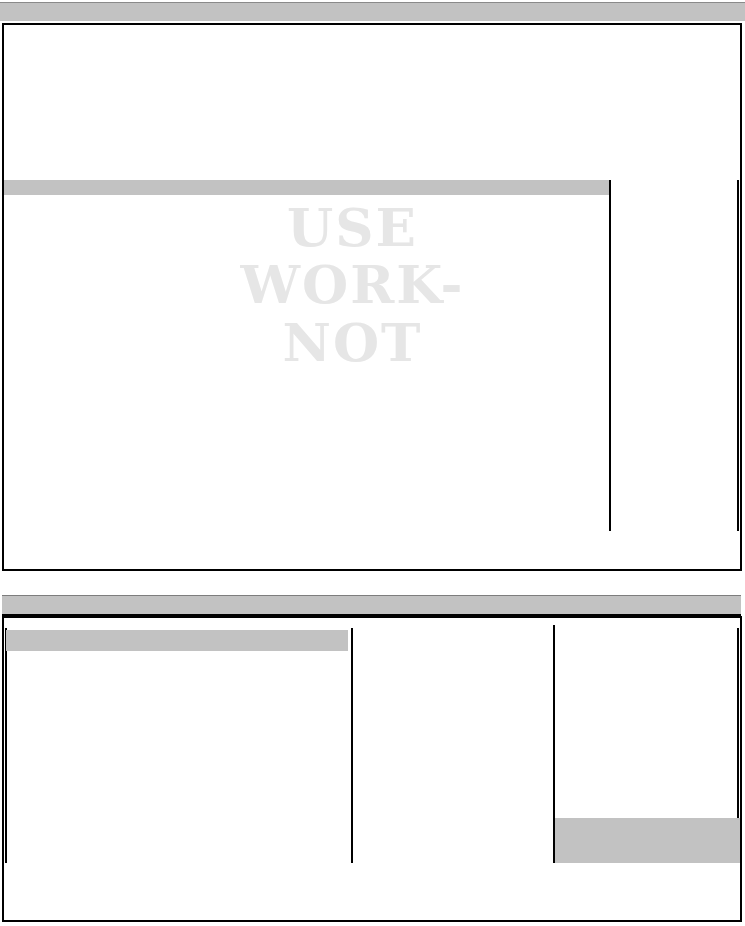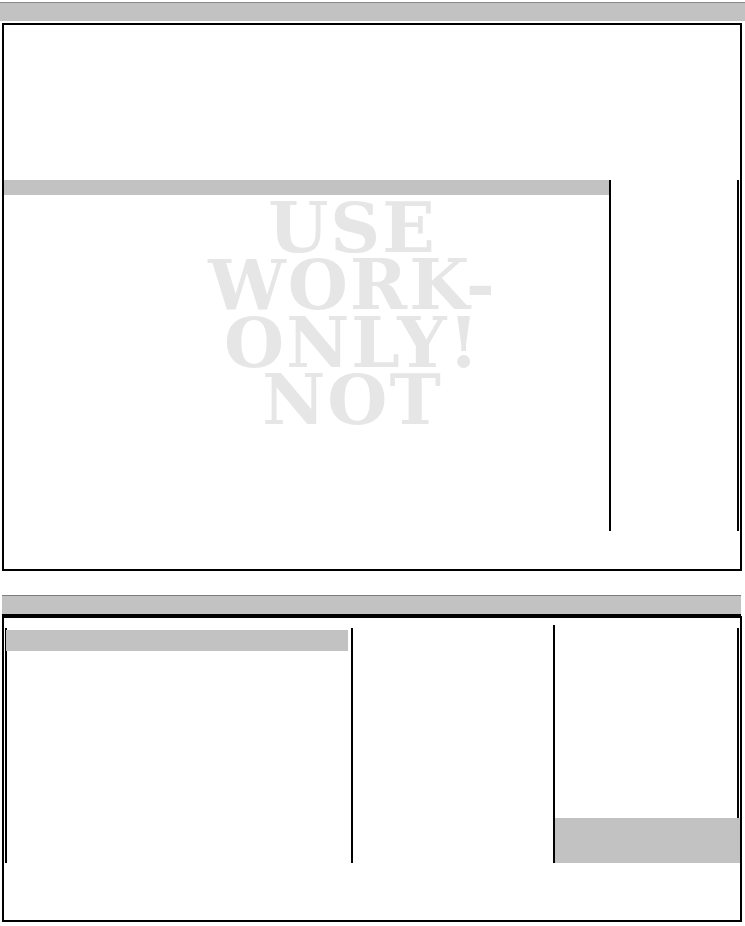--- a/index.html
+++ b/index.html
@@ -20,21 +20,21 @@
   .watermark {
     position: absolute;
     left: 100px;
     top: 199px;
     width: 505px;
     z-index: 1;
     text-align: center;
     color: #e6e6e6;
     font-family: "DejaVu Serif", serif;
     font-weight: bold;
-    font-size: 69px;
+    font-size: 53px;
     line-height: 57.3px;
     letter-spacing: 2px;
     user-select: none;
   }
   .watermark .wline { white-space: nowrap; }
 
   
   .layer { position: absolute; z-index: 2; box-sizing: border-box; }
 
   .top-bar {
@@ -74,21 +74,20 @@
   .graybox { left: 555px; top: 818px; width: 185px; height: 45px;  background: #c2c2c2; }
 </style>
 </head>
 <body>
 
 <div class="page">
 
   <div class="watermark">
     <div class="wline">USE</div>
     <div class="wline">WORK-</div>
-    <div class="wline">ONLY!</div>
     <div class="wline">NOT</div>
   </div>
 
   <div class="layer top-bar"></div>
 
   <div class="layer box1"></div>
   <div class="layer bar1"></div>
   <div class="layer line-a"></div>
   <div class="layer line-b"></div>
 

